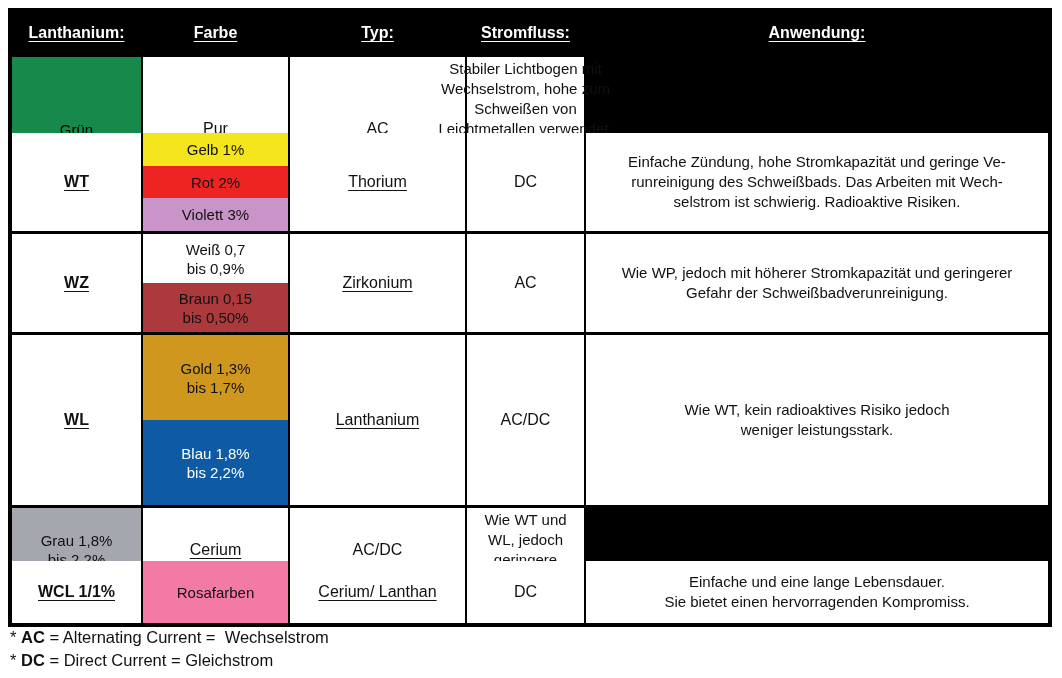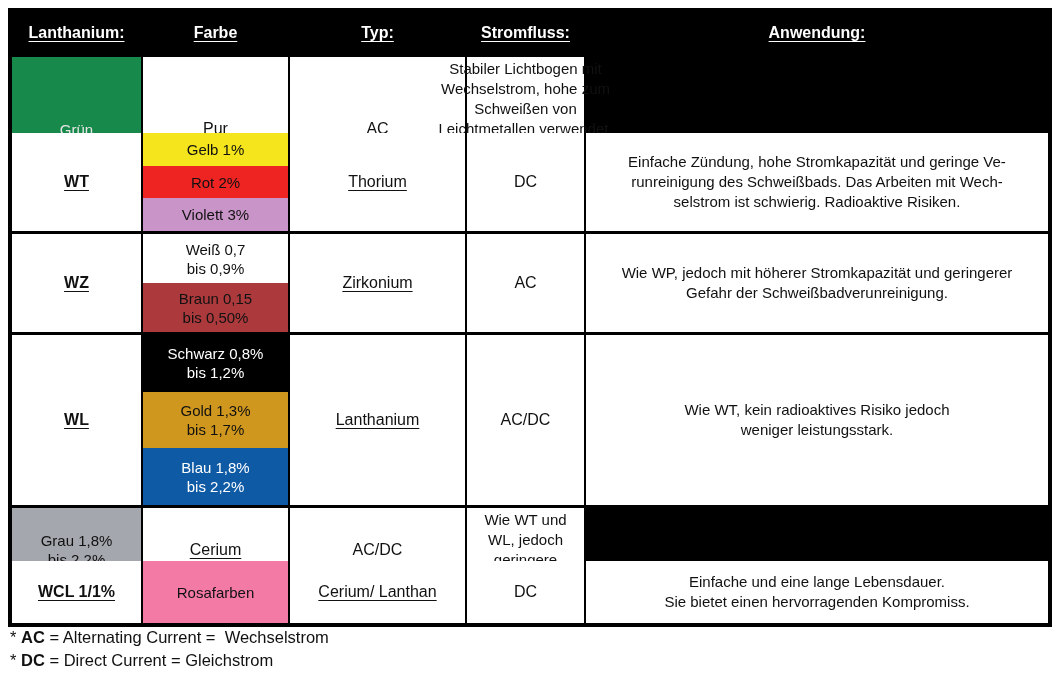--- a/index.html
+++ b/index.html
@@ -109,21 +109,21 @@
     <div class="row thead">
       <div class="cell">Lanthanium:</div>
       <div class="cell">Farbe</div>
       <div class="cell">Typ:</div>
       <div class="cell">Stromfluss:</div>
       <div class="cell">Anwendung:</div>
     </div>
 
     <div class="row r-wp">
       <div class="cell swatch-cell">
-        <div class="band" style="background: rgb(23, 137, 74); color: #e5e5e5;">
+        <div class="band" style="background: rgb(23, 137, 74); color: #000000;">
             <span class="band-label">Grün</span>
           </div>
       </div>
       <div class="cell type-cell">Pur</div>
       <div class="cell">AC</div>
       <div class="cell app-cell">
           <span class="app-text">Stabiler Lichtbogen mit Wechselstrom, hohe zum
 Schweißen von Leichtmetallen verwendet. Achten Sie auf
 die Gefahr der Schweißbadverunreinigung.</span>
         </div>
@@ -167,24 +167,20 @@
       <div class="cell">AC</div>
       <div class="cell app-cell">
           <span class="app-text">Wie WP, jedoch mit höherer Stromkapazität und geringerer
 Gefahr der Schweißbadverunreinigung.</span>
         </div>
     </div>
 
     <div class="row r-wl">
       <div class="cell designation">WL</div>
       <div class="cell swatch-cell">
-        <div class="band" style="background: rgb(0, 0, 0); color: rgb(255, 255, 255);">
-            <span class="band-label">Schwarz 0,8%
-bis 1,2%</span>
-          </div>
         <div class="band" style="background: rgb(208, 151, 31); color: rgb(17, 17, 17);">
             <span class="band-label">Gold 1,3%
 bis 1,7%</span>
           </div>
         <div class="band" style="background: rgb(15, 90, 165); color: rgb(255, 255, 255);">
             <span class="band-label">Blau 1,8%
 bis 2,2%</span>
           </div>
       </div>
       <div class="cell type-cell">Lanthanium</div>

